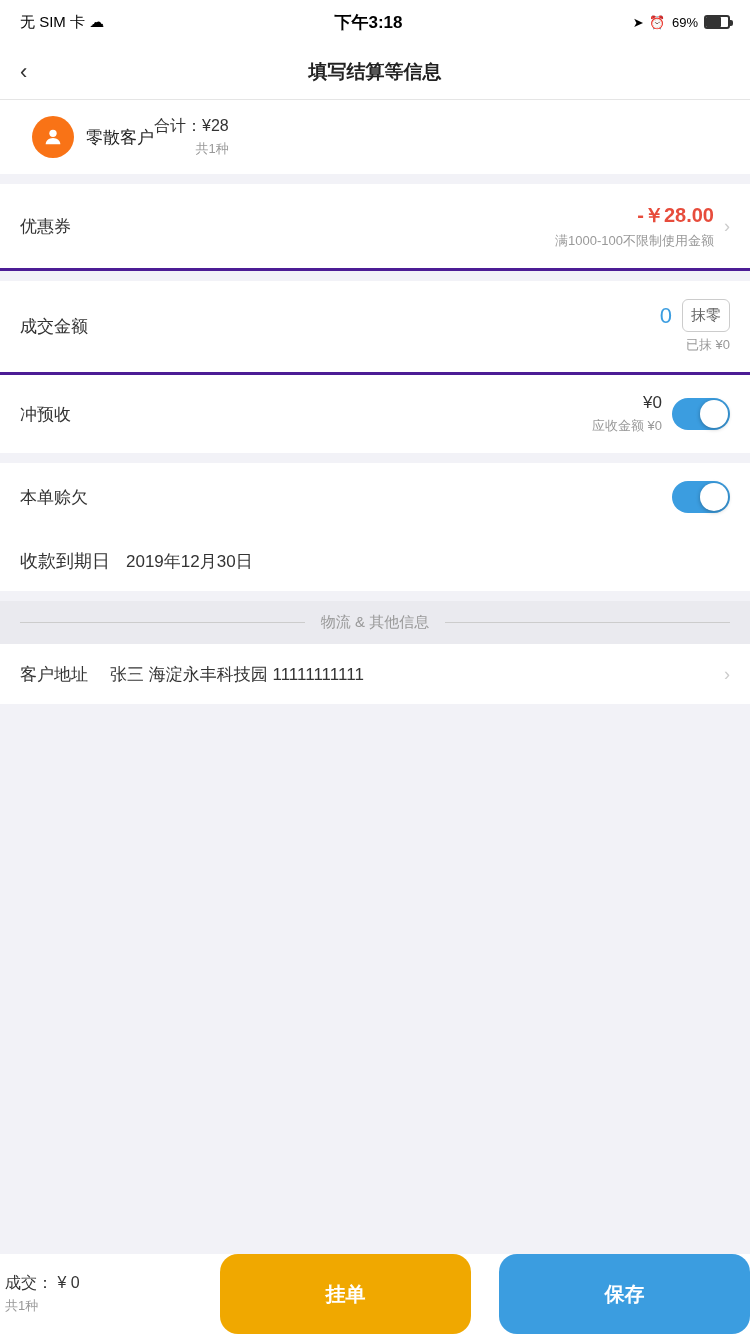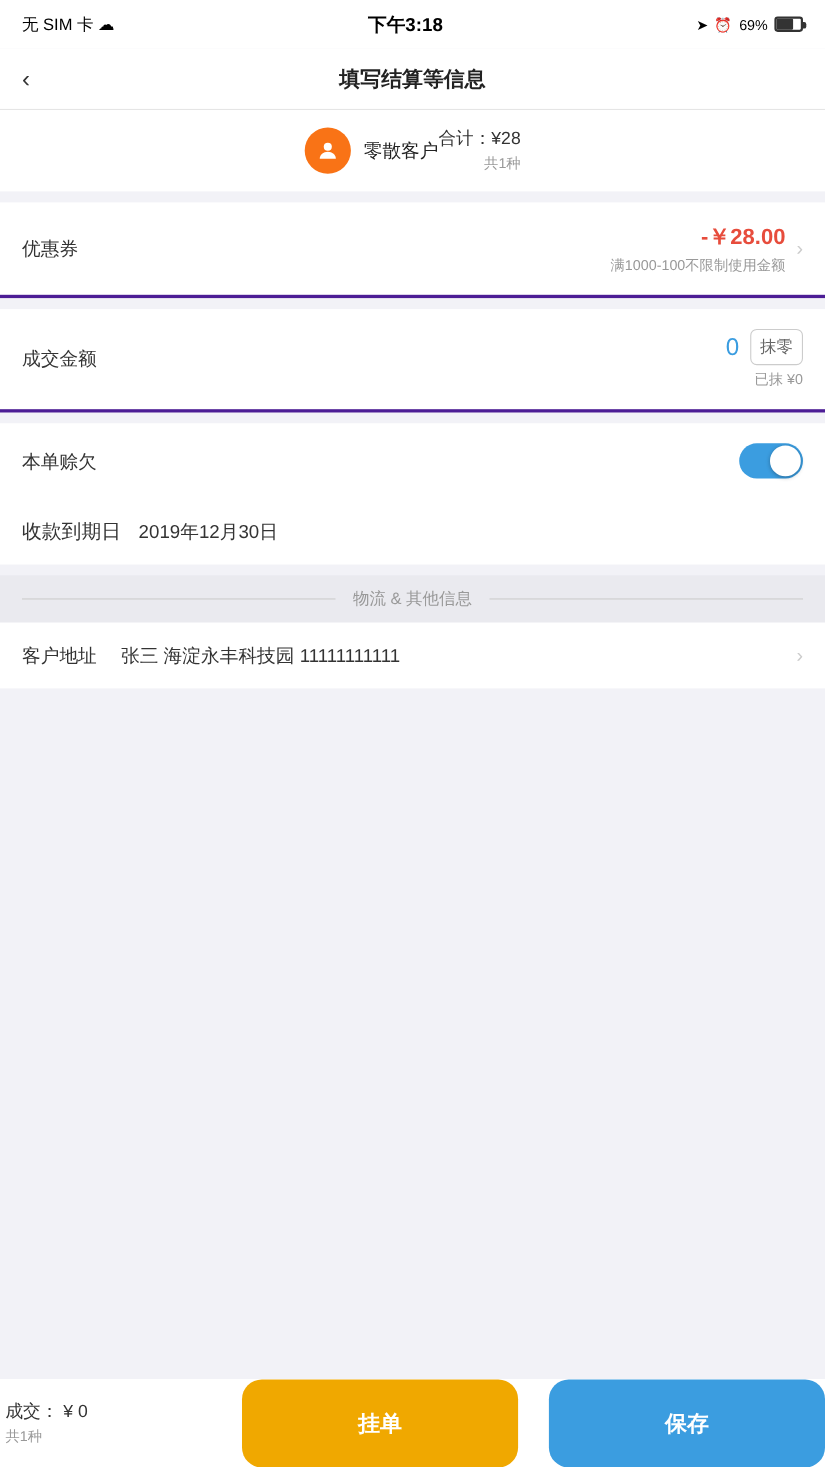--- a/index.html
+++ b/index.html
@@ -58,24 +58,24 @@
 
     
     .section-white {
       background: #fff;
       margin-bottom: 10px;
     }
 
     
     .customer-row {
       background: #fff;
-      padding: 16px 20px;
-      display: flex;
-      align-items: center;
-      justify-content: center;
+      padding: 16px 32px;
+      display: flex;
+      align-items: center;
+      justify-content: flex-start;
       margin-bottom: 10px;
     }
     .customer-left { display: flex; align-items: center; gap: 12px; }
     .customer-avatar {
       width: 42px; height: 42px;
       background: #f97316;
       border-radius: 50%;
       display: flex; align-items: center; justify-content: center;
     }
     .customer-name { font-size: 17px; color: #222; font-weight: 500; }
@@ -276,20 +276,34 @@
       <span class="row-label">成交金额</span>
       <div class="amount-right">
         <div class="amount-top">
           <span class="row-value-blue">0</span>
           <button class="round-btn">抹零</button>
         </div>
         <div class="amount-sub">已抹  ¥0</div>
       </div>
     </div>
 
+    <div class="row-item" style="border-bottom:none;">
+      <span class="row-label">冲预收</span>
+      <div class="amount-right">
+        <div class="amount-top">
+          <div style="text-align:right;">
+            <div class="row-value">¥0</div>
+            <div class="amount-sub">应收金额 ¥0</div>
+          </div>
+          <div class="toggle-switch">
+            <div class="knob"></div>
+          </div>
+        </div>
+      </div>
+    </div>
   </div>
 
   <div class="section-white">
     <div class="row-item" style="border-bottom:none;">
       <span class="row-label">本单赊欠</span>
       <div class="toggle-switch">
         <div class="knob"></div>
       </div>
     </div>
 

